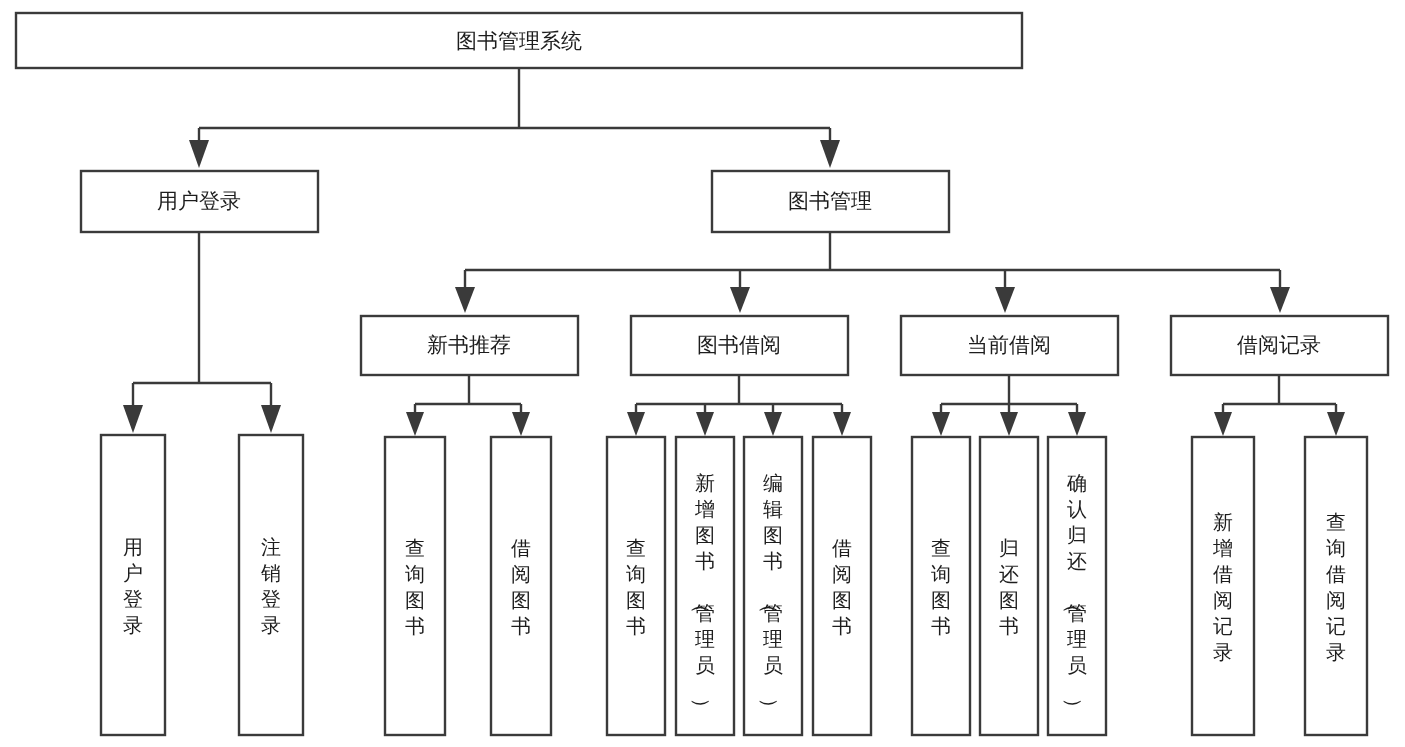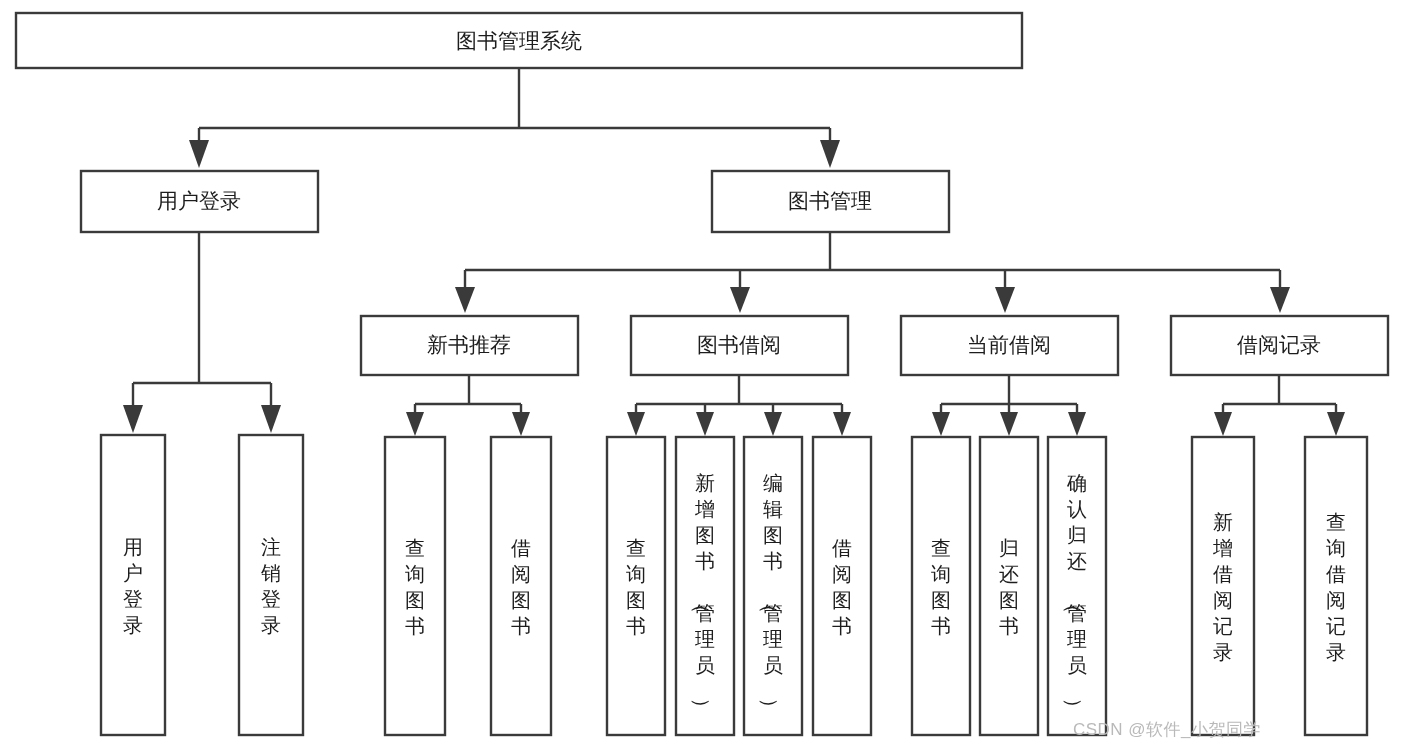--- a/index.html
+++ b/index.html
@@ -230,14 +230,13 @@
       <text class="node-label-v vtext" x="1223" y="0"><tspan x="1223" y="528.8">新</tspan><tspan x="1223" y="554.8">增</tspan><tspan x="1223" y="580.8">借</tspan><tspan x="1223" y="606.8">阅</tspan><tspan x="1223" y="632.8">记</tspan><tspan x="1223" y="658.8">录</tspan></text>
     </g>
 
     <g>
       <rect class="node-box" x="1305" y="437" width="62" height="298"></rect>
       <text class="node-label-v vtext" x="1336" y="0"><tspan x="1336" y="528.8">查</tspan><tspan x="1336" y="554.8">询</tspan><tspan x="1336" y="580.8">借</tspan><tspan x="1336" y="606.8">阅</tspan><tspan x="1336" y="632.8">记</tspan><tspan x="1336" y="658.8">录</tspan></text>
     </g>
 
   </svg>
 
-  <div class="watermark">CSDN @软件_小贺同学</div>
 </div>
 
 </body></html>

